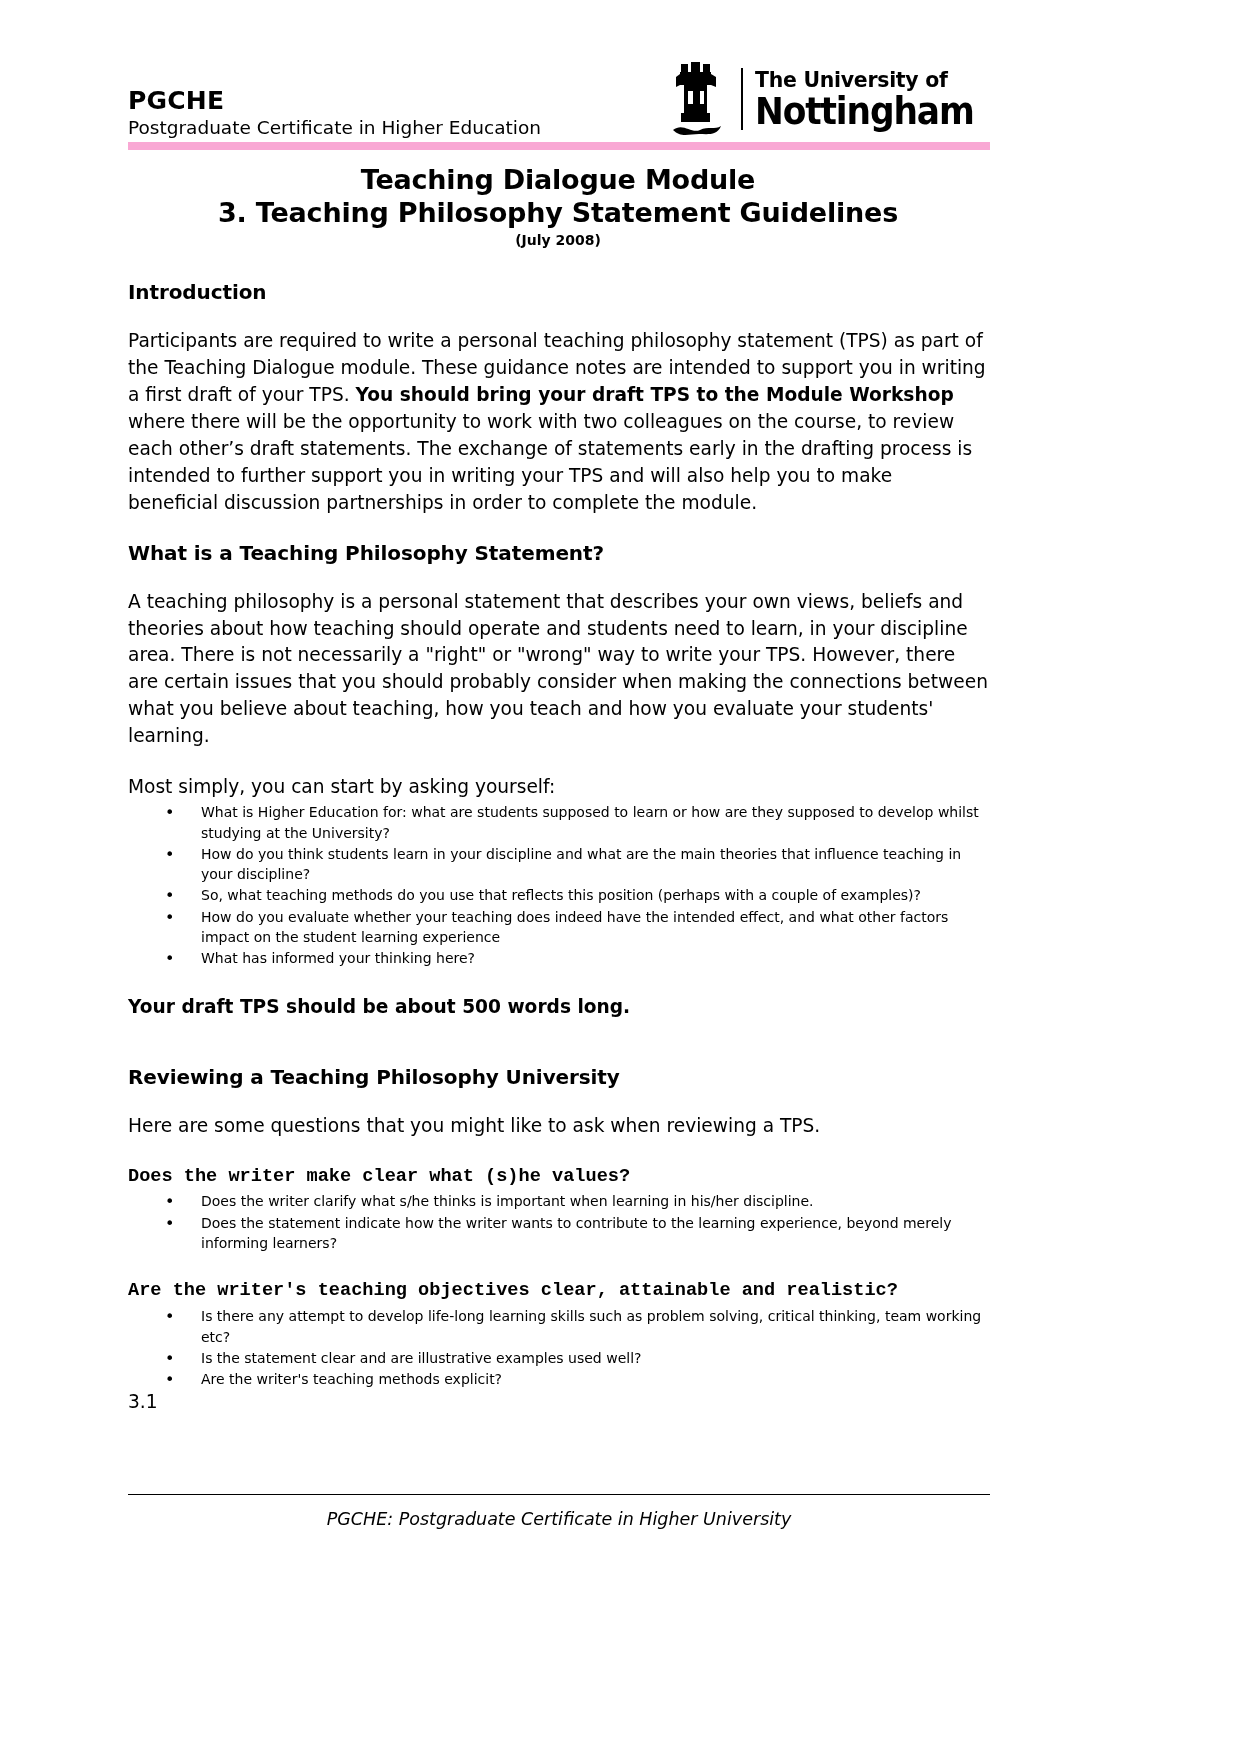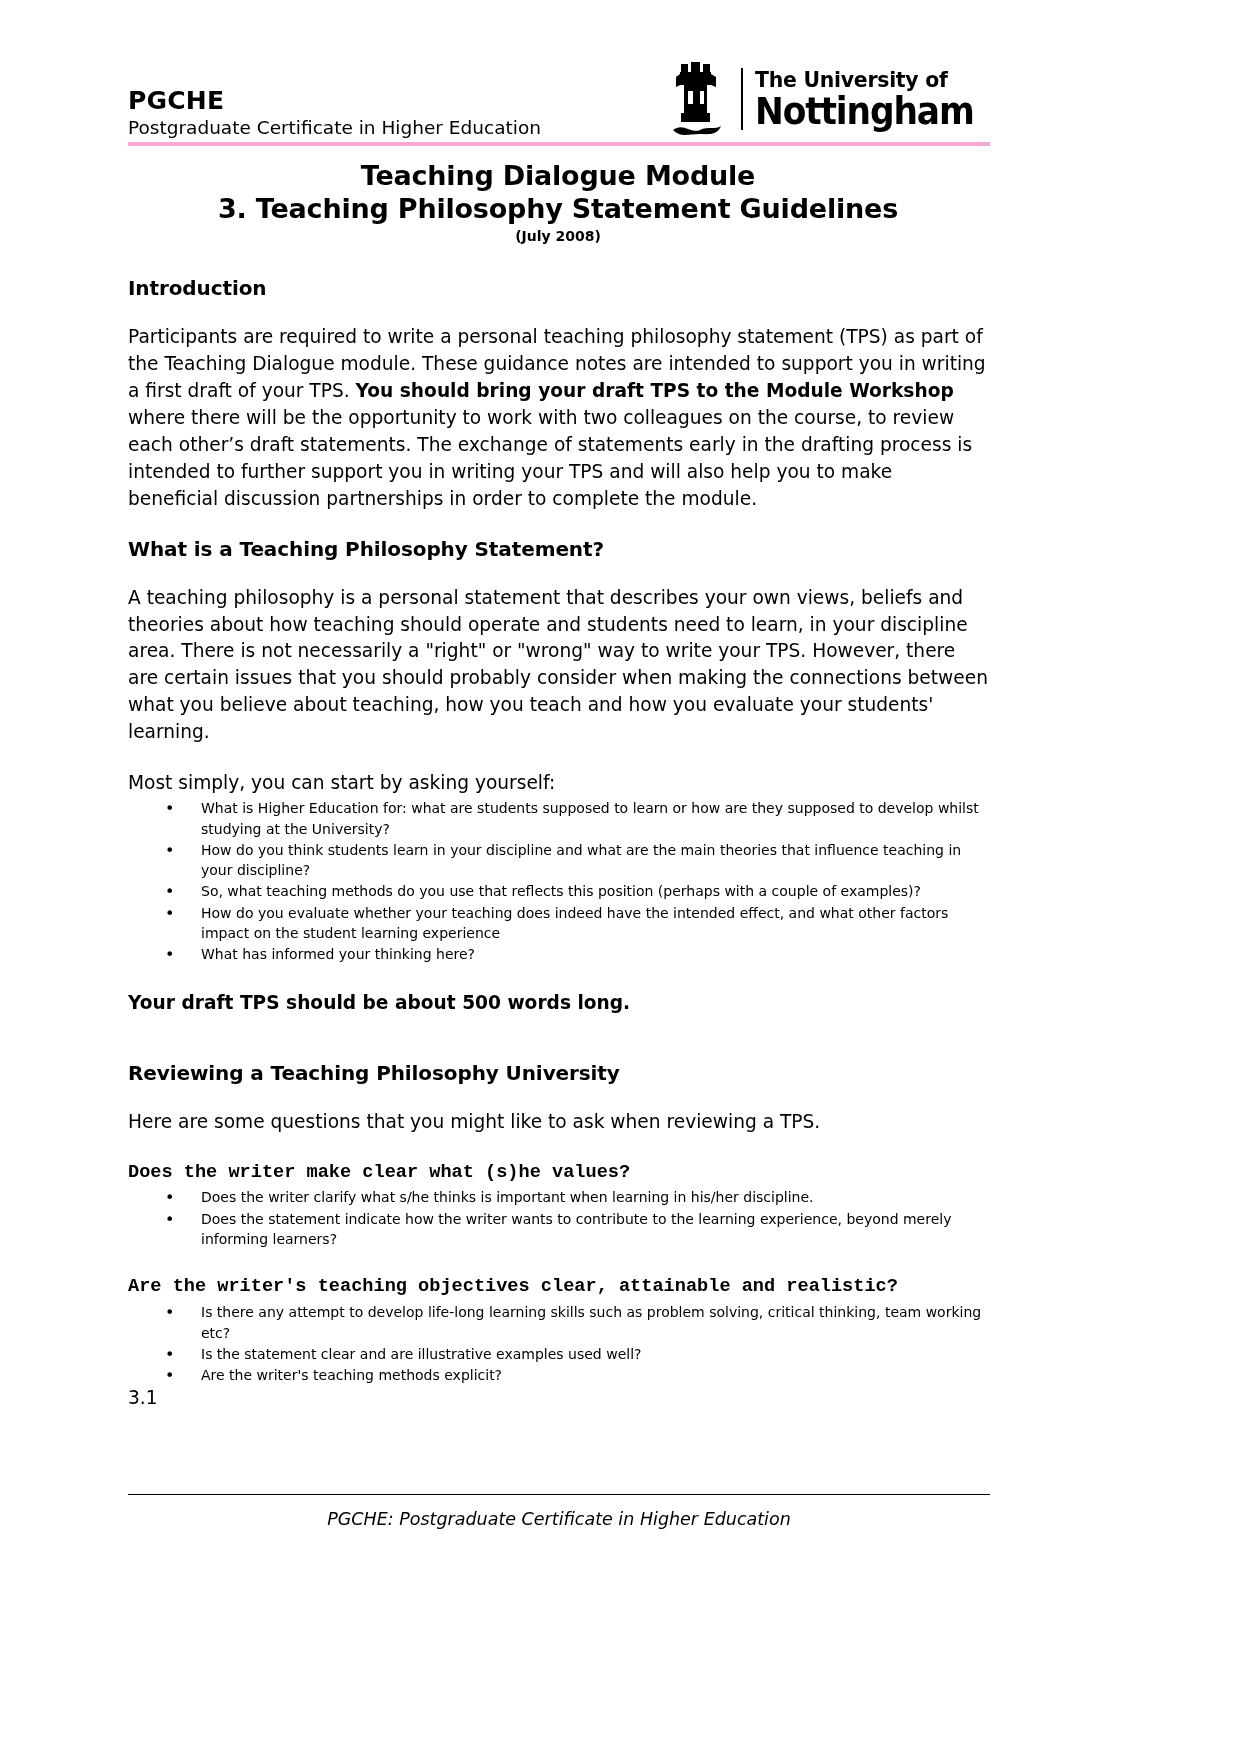--- a/index.html
+++ b/index.html
@@ -28,21 +28,21 @@
     left: 128px;
     top: 60px;
     width: 860px;
   }
 
   
   .masthead {
     display: flex;
     align-items: flex-end;
     justify-content: space-between;
-    border-bottom: 4px solid #f9a8d4;
+    border-bottom: 8px solid #f9a8d4;
     padding-bottom: 2px;
     width: 862px;
   }
   .masthead-left {
     padding-bottom: 1px;
   }
   .brand-code {
     font-size: 25px;
     font-weight: bold;
     letter-spacing: 0.2px;
@@ -286,16 +286,16 @@
       <li>Is there any attempt to develop life-long learning skills such as problem solving, critical thinking, team working etc?</li>
       <li>Is the statement clear and are illustrative examples used well?</li>
       <li>Are the writer's teaching methods explicit?</li>
     </ul>
 
     <div class="page-number">3.1</div>
   </div>
 
   <div class="footer">
     <div class="footer-rule"></div>
-    <div class="footer-text">PGCHE: Postgraduate Certificate in Higher Education</div>
+    <div class="footer-text">PGCHE: Postgraduate Certificate in Higher University</div>
   </div>
 
 </div>
 
 </body></html>

